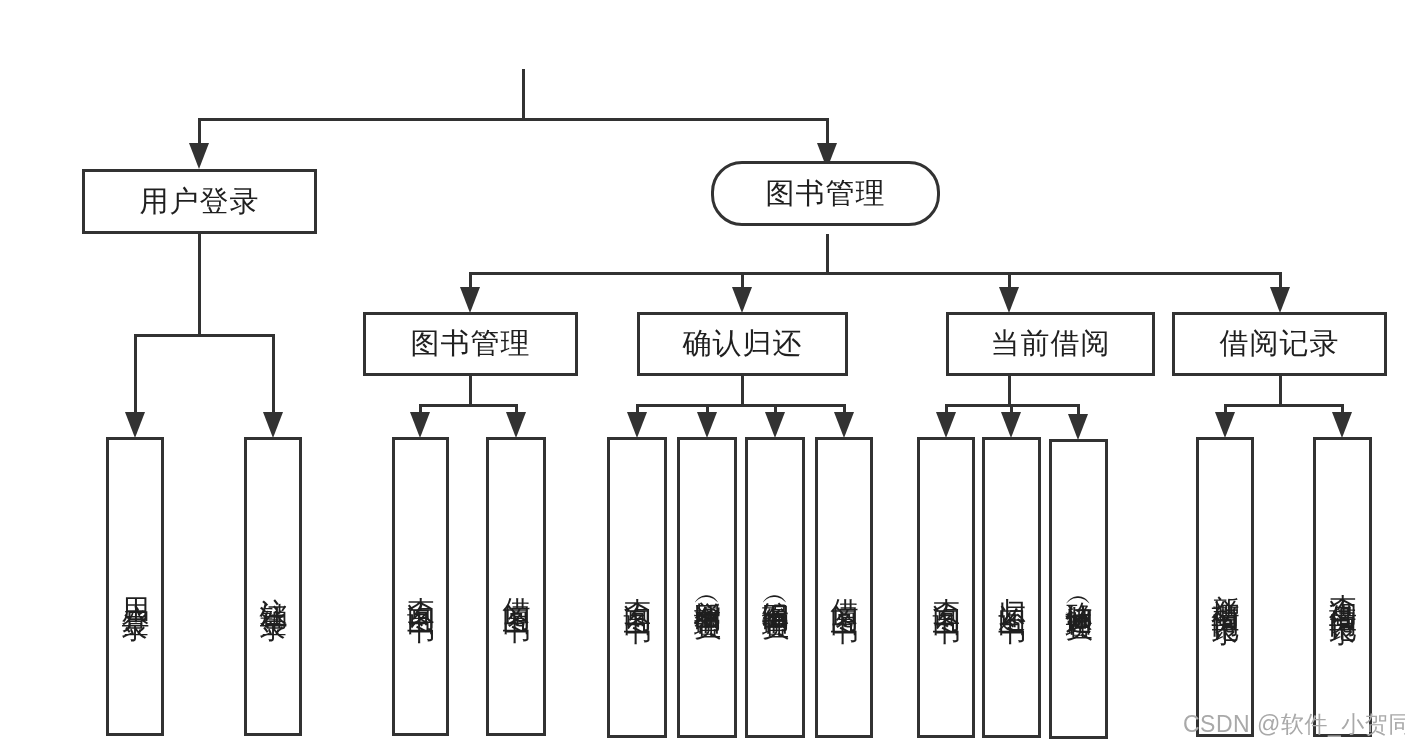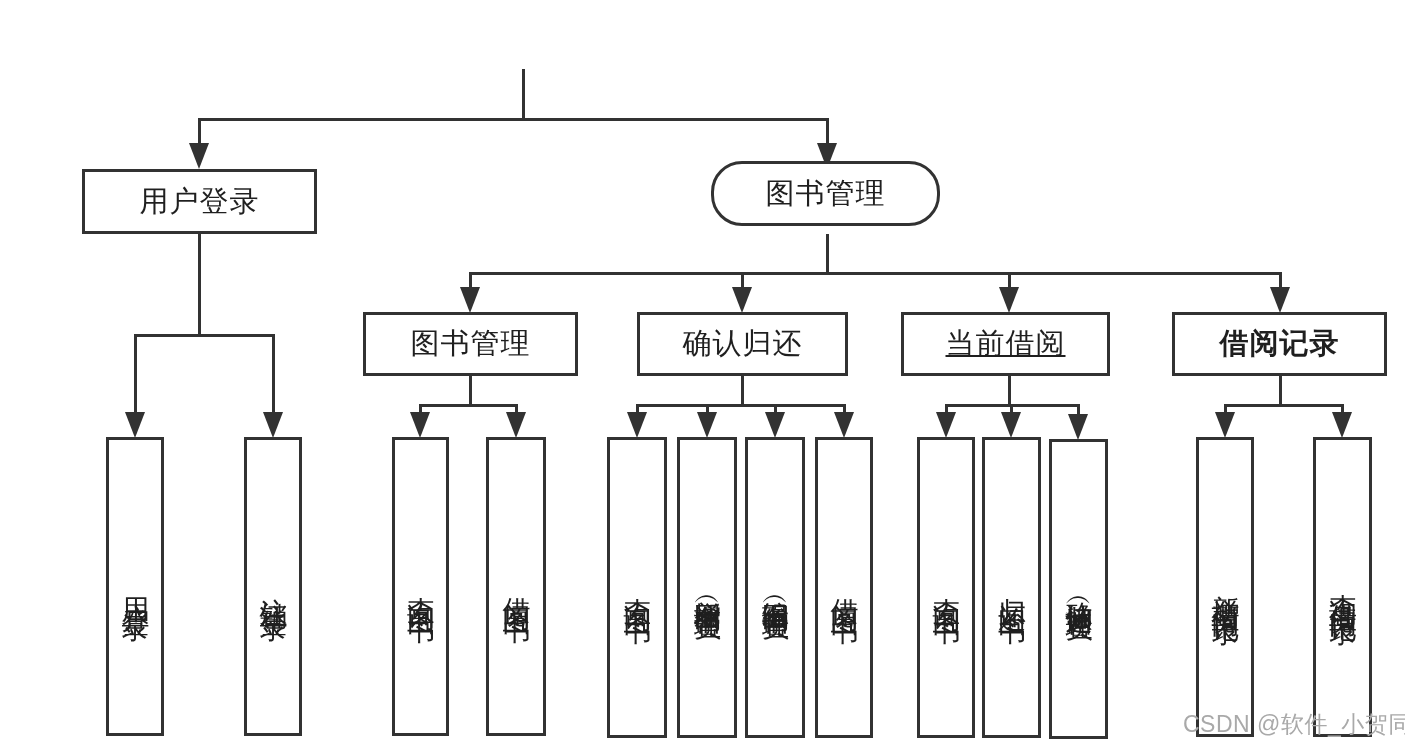--- a/index.html
+++ b/index.html
@@ -126,25 +126,25 @@
   </div>
 
   <div class="node hnode" style="left:363px;top:312px;width:215px;height:64px;">
     <span>图书管理</span>
   </div>
 
   <div class="node hnode" style="left:637px;top:312px;width:211px;height:64px;">
     <span>确认归还</span>
   </div>
 
-  <div class="node hnode" style="left:901px;top:312px;width:209px;height:64px;text-decoration:underline;">
+  <div class="node hnode" style="left:946px;top:312px;width:209px;height:64px;">
     <span>当前借阅</span>
   </div>
 
-  <div class="node hnode" style="left:1172px;top:312px;width:215px;height:64px;font-weight:bold;">
+  <div class="node hnode" style="left:1172px;top:312px;width:215px;height:64px;">
     <span>借阅记录</span>
   </div>
 
   <div class="node vnode" style="left:106px;top:437px;width:58px;height:299px;">
     <span class="vtext">用户登录</span>
   </div>
   <div class="node vnode" style="left:244px;top:437px;width:58px;height:299px;">
     <span class="vtext">注销登录</span>
   </div>
 

